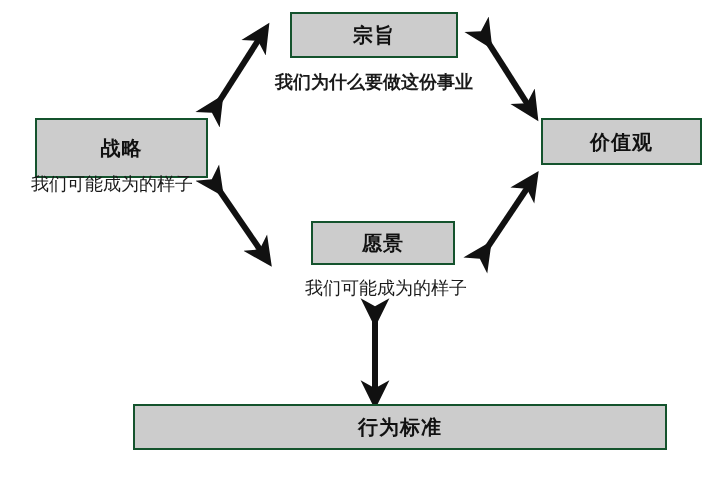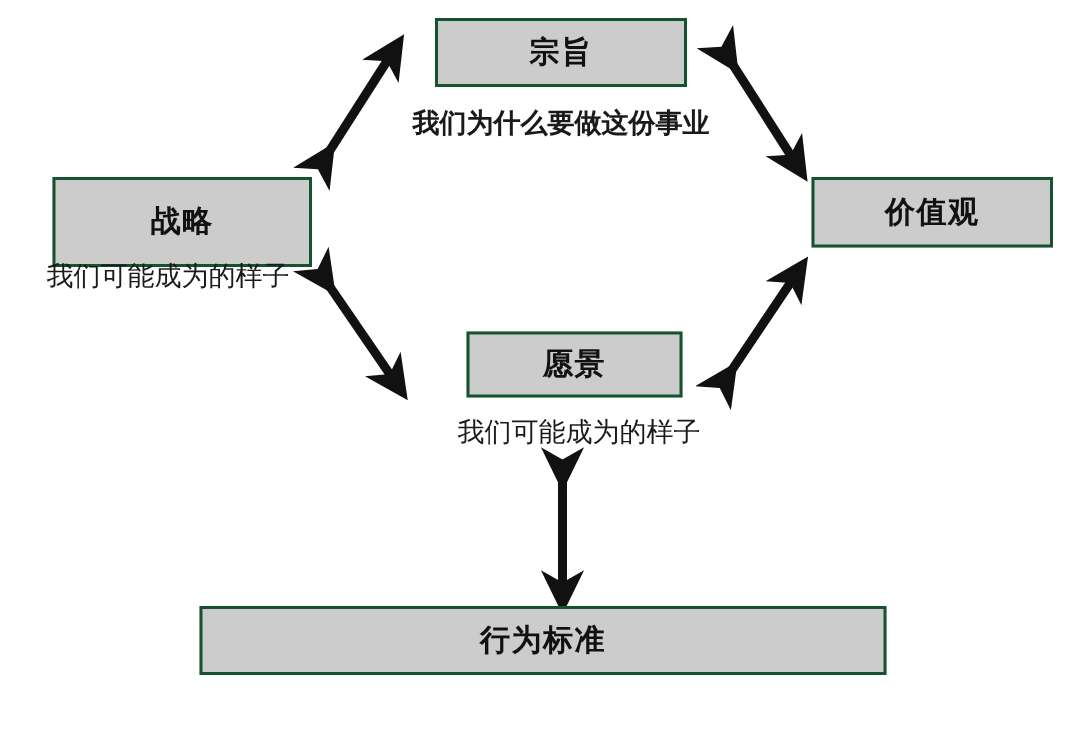--- a/index.html
+++ b/index.html
@@ -52,21 +52,21 @@
     width: 712px;
     height: 500px;
     pointer-events: none;
   }
 
   
   #box-purpose   { left: 290px; top: 12px;  width: 168px; height: 46px; }
   #box-strategy  { left: 35px;  top: 118px; width: 173px; height: 60px; }
   #box-values    { left: 541px; top: 118px; width: 161px; height: 47px; }
   #box-vision    { left: 291px; top: 221px; width: 144px; height: 44px; margin-left: 20px; }
-  #box-standards { left: 133px; top: 404px; width: 458px; height: 46px; }
+  #box-standards { left: 133px; top: 404px; width: 534px; height: 46px; }
 
   
   #cap-purpose   { left: 250px; top: 70px;  width: 248px; font-weight: bold; }
   #cap-strategy  { left: 14px;  top: 172px; width: 196px; }
   #cap-values    { left: 543px; top: 172px; width: 165px; }
   #cap-vision    { left: 286px; top: 276px; width: 200px; }
   #cap-standards { left: 160px; top: 458px; width: 404px; }
 </style>
 </head>
 <body>

